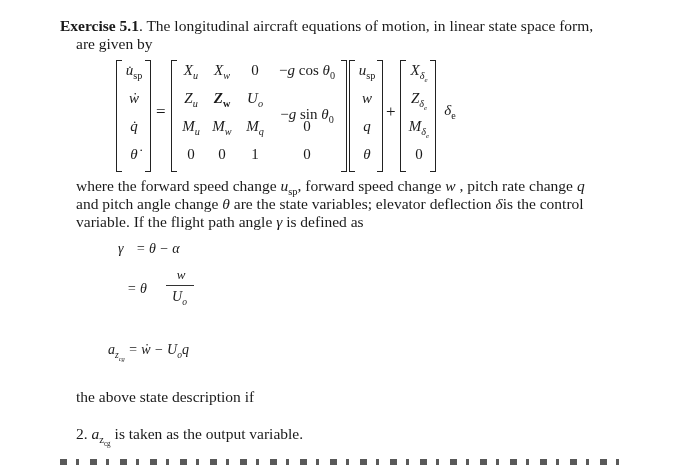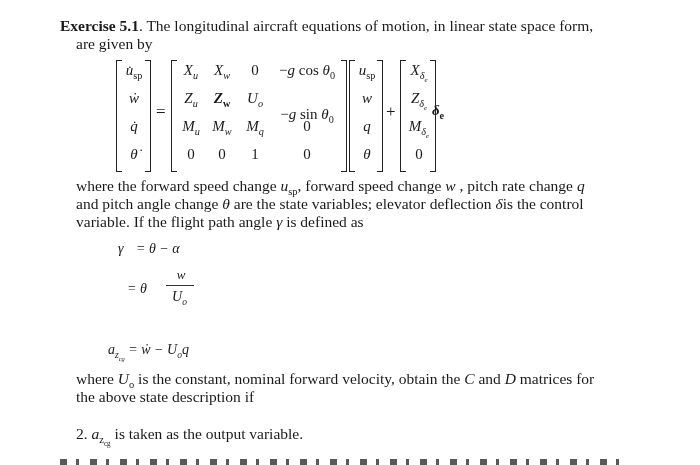--- a/index.html
+++ b/index.html
@@ -77,21 +77,21 @@
 
     <div class="op" style="left:386px; top:102px;">+</div>
 
     <div class="bracket bl" style="left:400px;"></div>
     <div class="bracket br" style="left:430px;"></div>
     <div class="cell" style="left:403px; top:62px; width:32px;">X<sub>δ<sub>e</sub></sub></div>
     <div class="cell" style="left:403px; top:90px; width:32px;">Z<sub>δ<sub>e</sub></sub></div>
     <div class="cell" style="left:403px; top:118px; width:32px;">M<sub>δ<sub>e</sub></sub></div>
     <div class="cell n" style="left:403px; top:146px; width:32px;">0</div>
 
-    <div class="cell" style="left:428px; top:102px; width:20px;font-weight:bold;">δ<sub style="font-style:normal">e</sub></div>
+    <div class="cell" style="left:440px; top:102px; width:20px;">δ<sub style="font-style:normal">e</sub></div>
   </div>
 
   <div class="line" style="left:76px; top:177px;">
     <span>where the forward speed change </span><i>u</i><sub>sp</sub><span>, forward speed change </span><i>w</i><span> , pitch rate change </span><i>q</i>
   </div>
   <div class="line" style="left:76px; top:213px;">
     <span>variable. If the flight path angle </span><i>γ</i><span>  is defined as</span>
   </div>
   <div class="line" style="left:76px; top:195px;">
     <span>and pitch angle change </span><i>θ</i><span>  are the state variables; elevator deflection </span><i>δ</i><span>is the control</span>
@@ -103,23 +103,20 @@
   <div class="line i" style="left:172px; top:266px; font-size:13px; width:18px; text-align:center;">w</div>
   <div class="frac-line" style="left:166px; top:285px; width:28px;"></div>
   <div class="line i" style="left:172px; top:288px; font-size:14px;"><span>U</span><sub>o</sub></div>
 
 
   <div class="line i" style="left:108px; top:341px; font-size:14px;">
     <span>a</span><sub><span>z</span><sub>cg</sub></sub>
     <span>= ẇ  − U</span><sub>o</sub><span>q</span>
   </div>
 
-  <div class="line" style="left:76px; top:370px;">
-    <span>where </span><i>U</i><sub>o</sub><span> is the constant, nominal forward velocity, obtain the </span><i>C</i><span> and </span><i>D</i><span> matrices for</span>
-  </div>
   <div class="line" style="left:76px; top:388px;">the above state description if</div>
 
   <div class="line" style="left:76px; top:425px;">
     <span>2.</span> <i>a</i><sub><span>z</span><sub>cg</sub></sub><span> is taken as the output variable.</span>
   </div>
 
   <div class="bottom-cut"></div>
 </div>
 
 </body></html>

